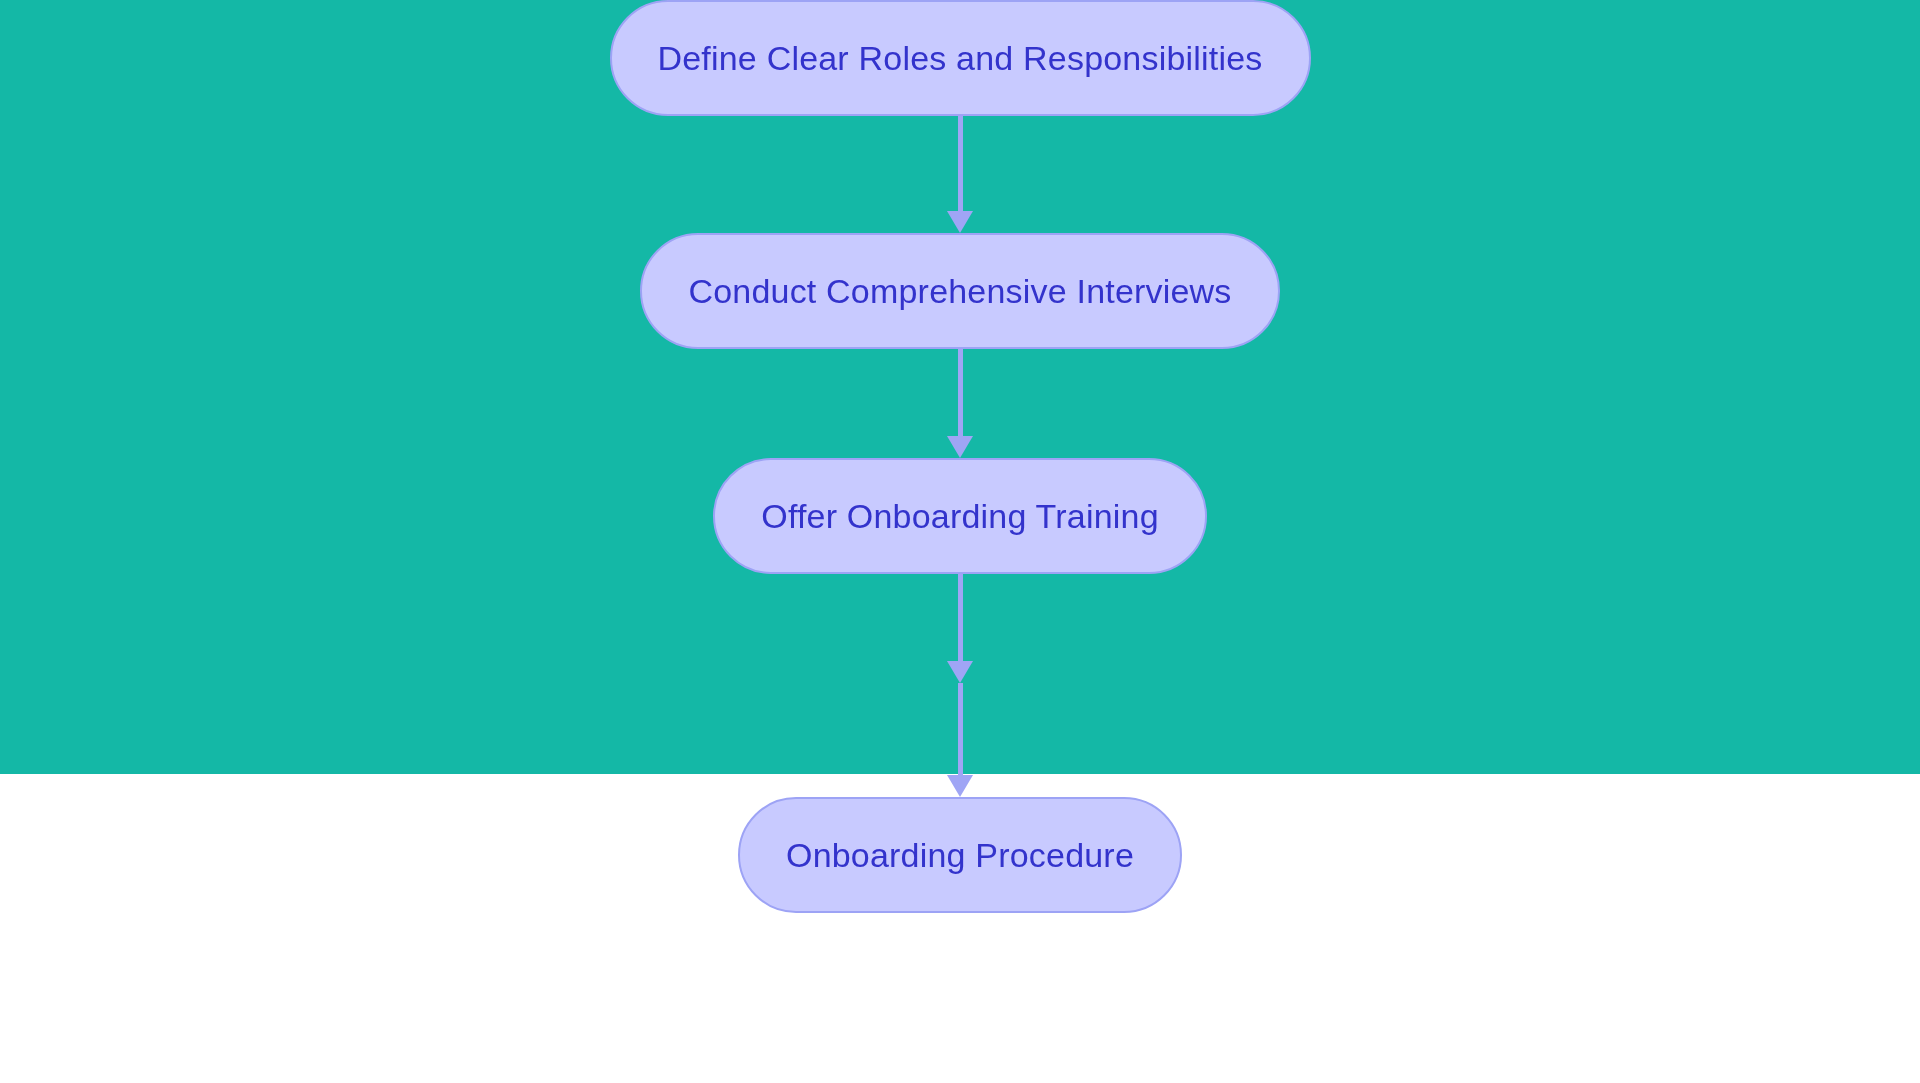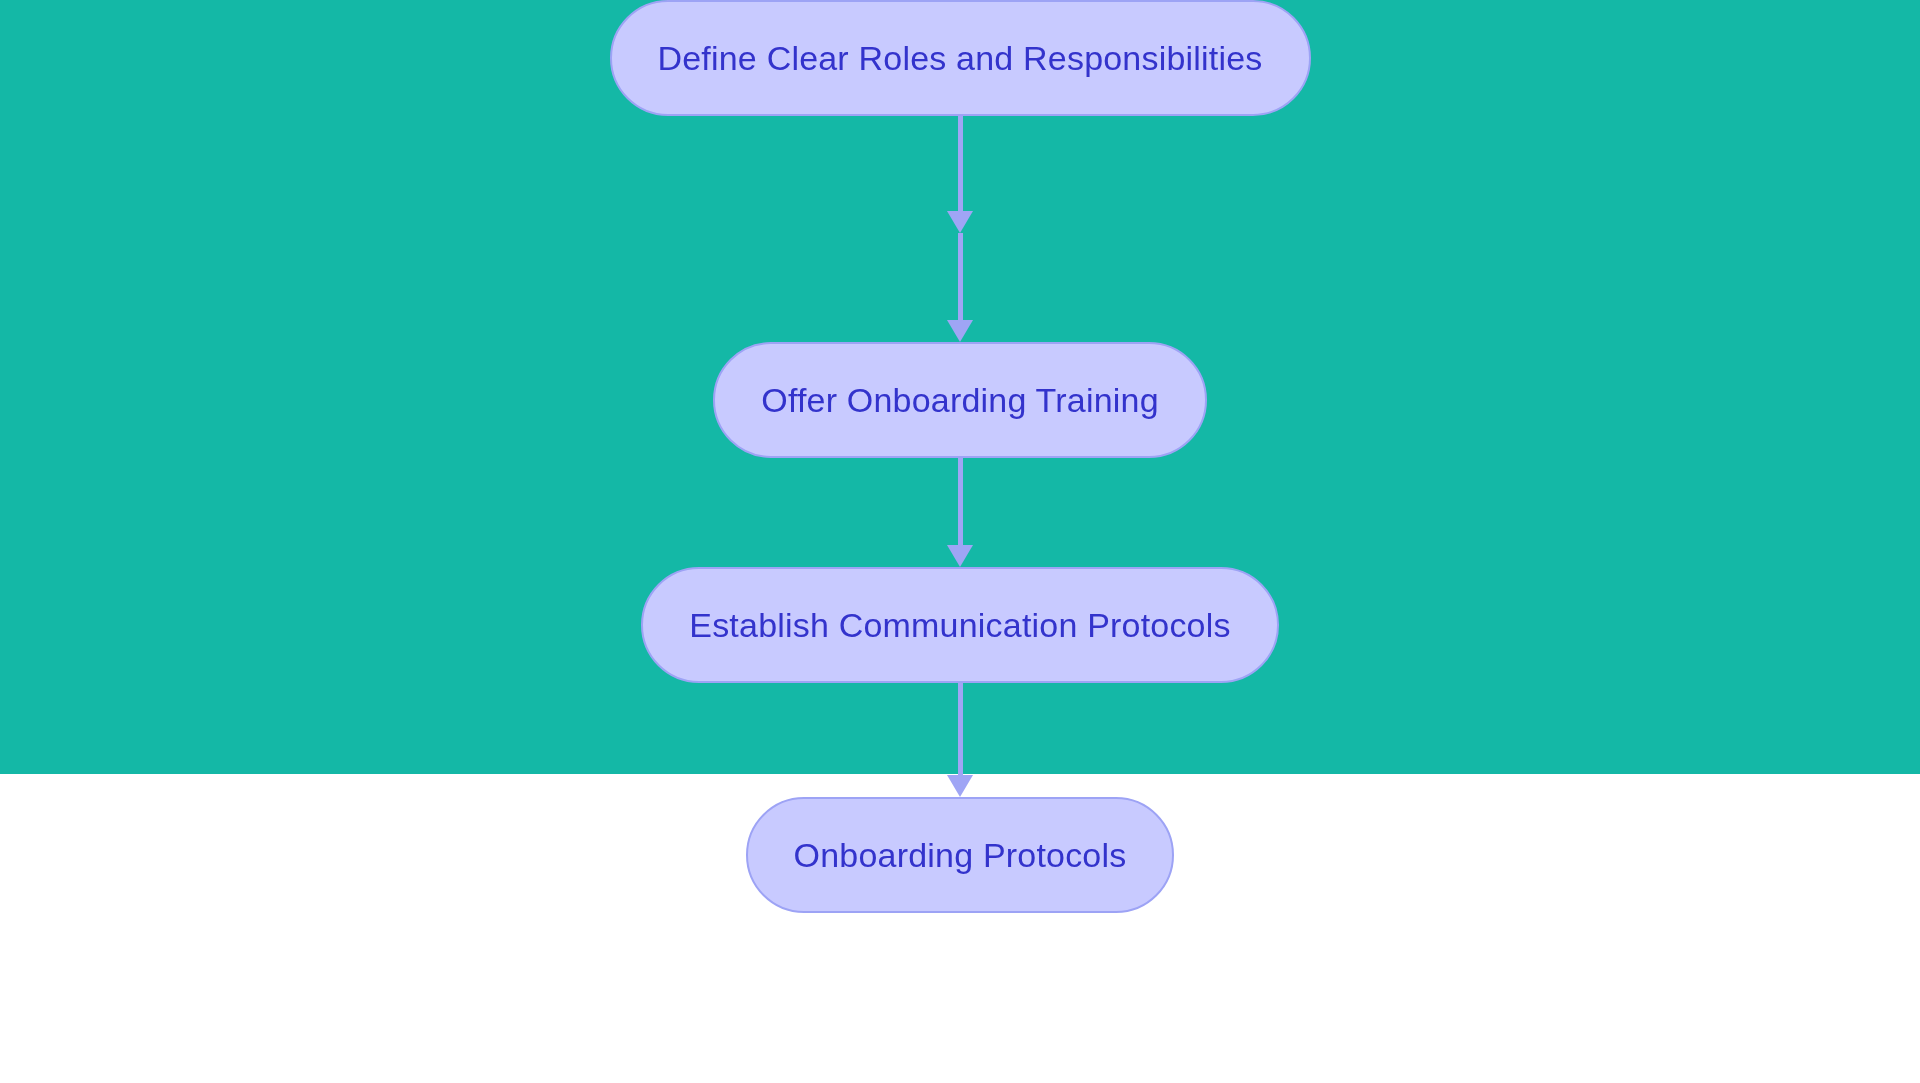--- a/index.html
+++ b/index.html
@@ -91,42 +91,42 @@
 
     <div class="node">
       <span class="node-label">Define Clear Roles and Responsibilities</span>
     </div>
 
     <div class="connector gap-0">
       <div class="connector-line"></div>
       <div class="connector-head"></div>
     </div>
 
+    <div class="node">
+      <span class="node-label">Conduct Comprehensive Interviews</span>
+    </div>
 
     <div class="connector gap-1">
       <div class="connector-line"></div>
       <div class="connector-head"></div>
     </div>
 
     <div class="node">
       <span class="node-label">Offer Onboarding Training</span>
     </div>
 
     <div class="connector gap-2">
       <div class="connector-line"></div>
       <div class="connector-head"></div>
     </div>
 
-    <div class="node">
-      <span class="node-label">Establish Communication Protocols</span>
-    </div>
 
     <div class="connector gap-3">
       <div class="connector-line"></div>
       <div class="connector-head"></div>
     </div>
 
     <div class="node">
-      <span class="node-label">Onboarding Protocols</span>
+      <span class="node-label">Onboarding Procedure</span>
     </div>
 
   </div>
 </div>
 
 </body></html>

